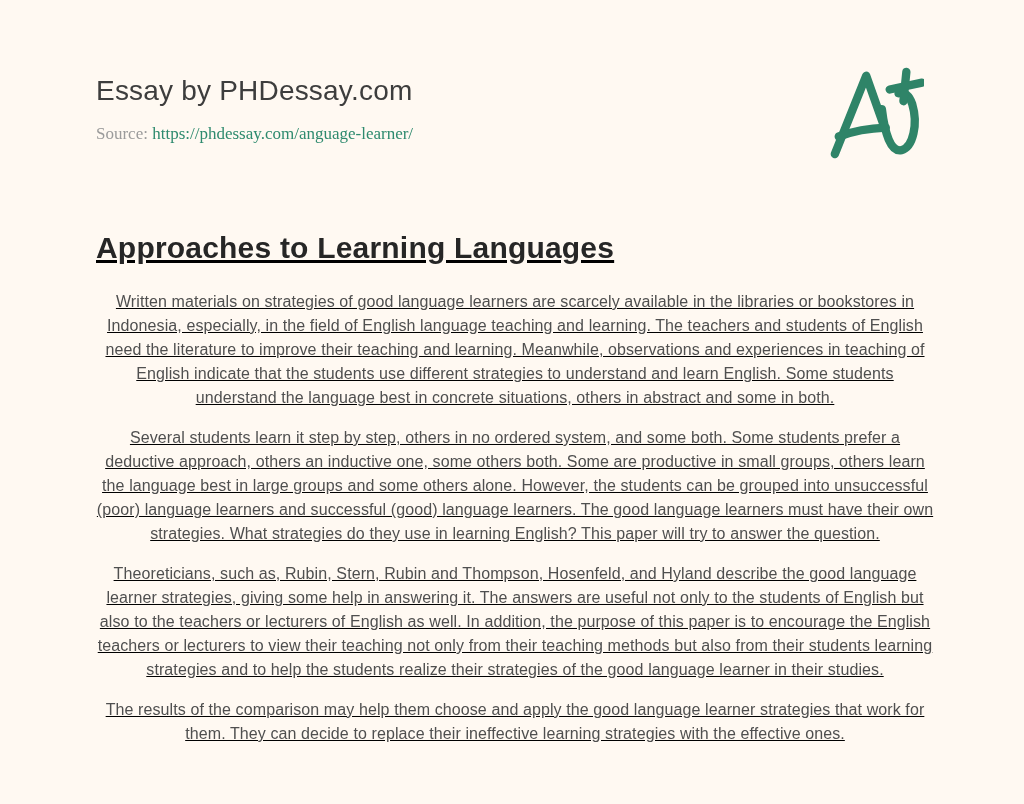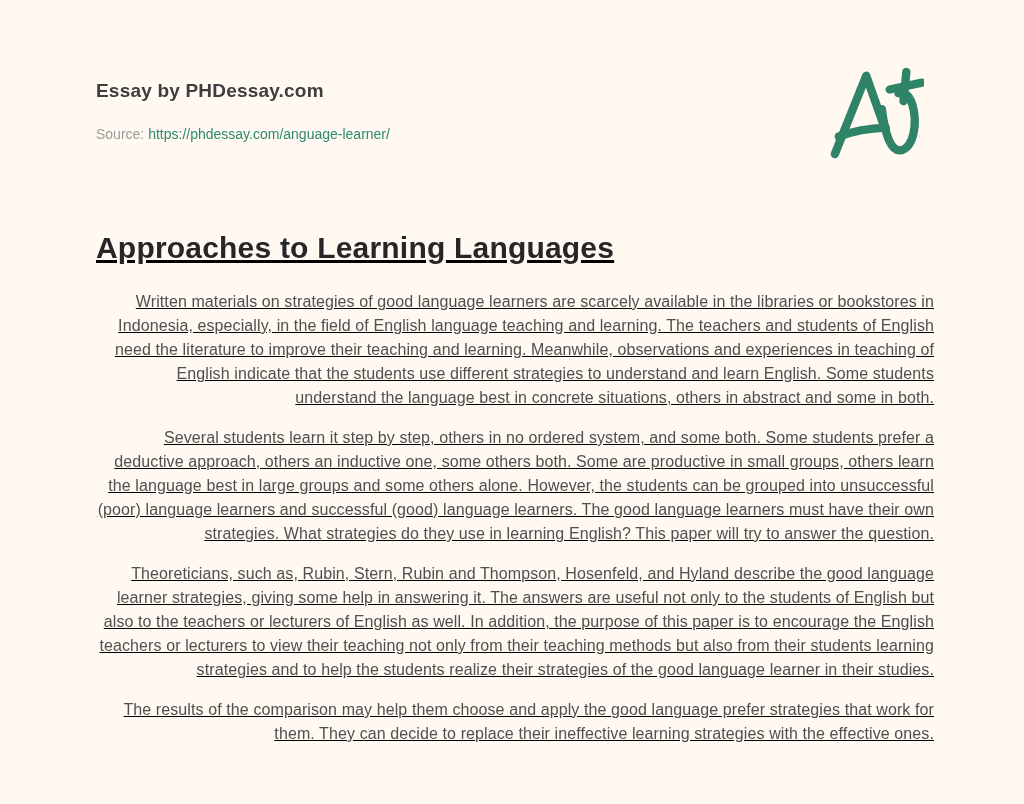--- a/index.html
+++ b/index.html
@@ -15,30 +15,31 @@
     position: relative;
     width: 1024px;
     height: 804px;
     overflow: hidden;
   }
   .page-header {
     padding: 78px 96px 0 96px;
   }
   .site-title {
     margin: 0;
-    font-size: 19px;
+    font-size: 28px;
     line-height: 26px;
-    font-weight: 700;
+    font-weight: 400;
     color: #3D3D3D;
     letter-spacing: 0.2px;
   }
   .source-line {
     margin: 21px 0 16px 0;
-    font-size: 14px;
+    font-size: 17px;
     line-height: 18px;
+    font-family: Liberation Serif, serif;
   }
   .source-label { color: #9B9B9B; }
   .source-link {
     color: #2E8A6E;
     text-decoration: none;
   }
   .logo {
     position: absolute;
     top: 60px;
     right: 100px;
@@ -64,21 +65,21 @@
     font-weight: 700;
     color: #262626;
     letter-spacing: 0.2px;
   }
   .para {
     margin: 16px 0 0 0;
     font-size: 16px;
     line-height: 24px;
     color: #4F4F4F;
     letter-spacing: 0.1px;
-    text-align: right;
+    text-align: center;
   }
   .para:first-of-type { margin-top: 24px; }
 </style>
 </head>
 <body>
 
 <div class="page">
 
   <header class="page-header">
     <h1 class="site-title">Essay by PHDessay.com</h1>
@@ -96,16 +97,16 @@
       <path d="M 82 9 L 79 39"></path>
       <path d="M 65 27 L 98 20"></path>
     </svg>
   </div>
 
   <main class="essay">
     <h2 class="essay-title">Approaches to Learning Languages</h2>
     <p class="para">Written materials on strategies of good language learners are scarcely available in the libraries or bookstores in Indonesia, especially, in the field of English language teaching and learning. The teachers and students of English need the literature to improve their teaching and learning. Meanwhile, observations and experiences in teaching of English indicate that the students use different strategies to understand and learn English. Some students understand the language best in concrete situations, others in abstract and some in both.</p>
     <p class="para">Several students learn it step by step, others in no ordered system, and some both. Some students prefer a deductive approach, others an inductive one, some others both. Some are productive in small groups, others learn the language best in large groups and some others alone. However, the students can be grouped into unsuccessful (poor) language learners and successful (good) language learners. The good language learners must have their own strategies. What strategies do they use in learning English? This paper will try to answer the question.</p>
     <p class="para">Theoreticians, such as, Rubin, Stern, Rubin and Thompson, Hosenfeld, and Hyland describe the good language learner strategies, giving some help in answering it. The answers are useful not only to the students of English but also to the teachers or lecturers of English as well. In addition, the purpose of this paper is to encourage the English teachers or lecturers to view their teaching not only from their teaching methods but also from their students learning strategies and to help the students realize their strategies of the good language learner in their studies.</p>
-    <p class="para">The results of the comparison may help them choose and apply the good language prefer strategies that work for them. They can decide to replace their ineffective learning strategies with the effective ones.</p>
+    <p class="para">The results of the comparison may help them choose and apply the good language learner strategies that work for them. They can decide to replace their ineffective learning strategies with the effective ones.</p>
   </main>
 
 </div>
 
 </body></html>

